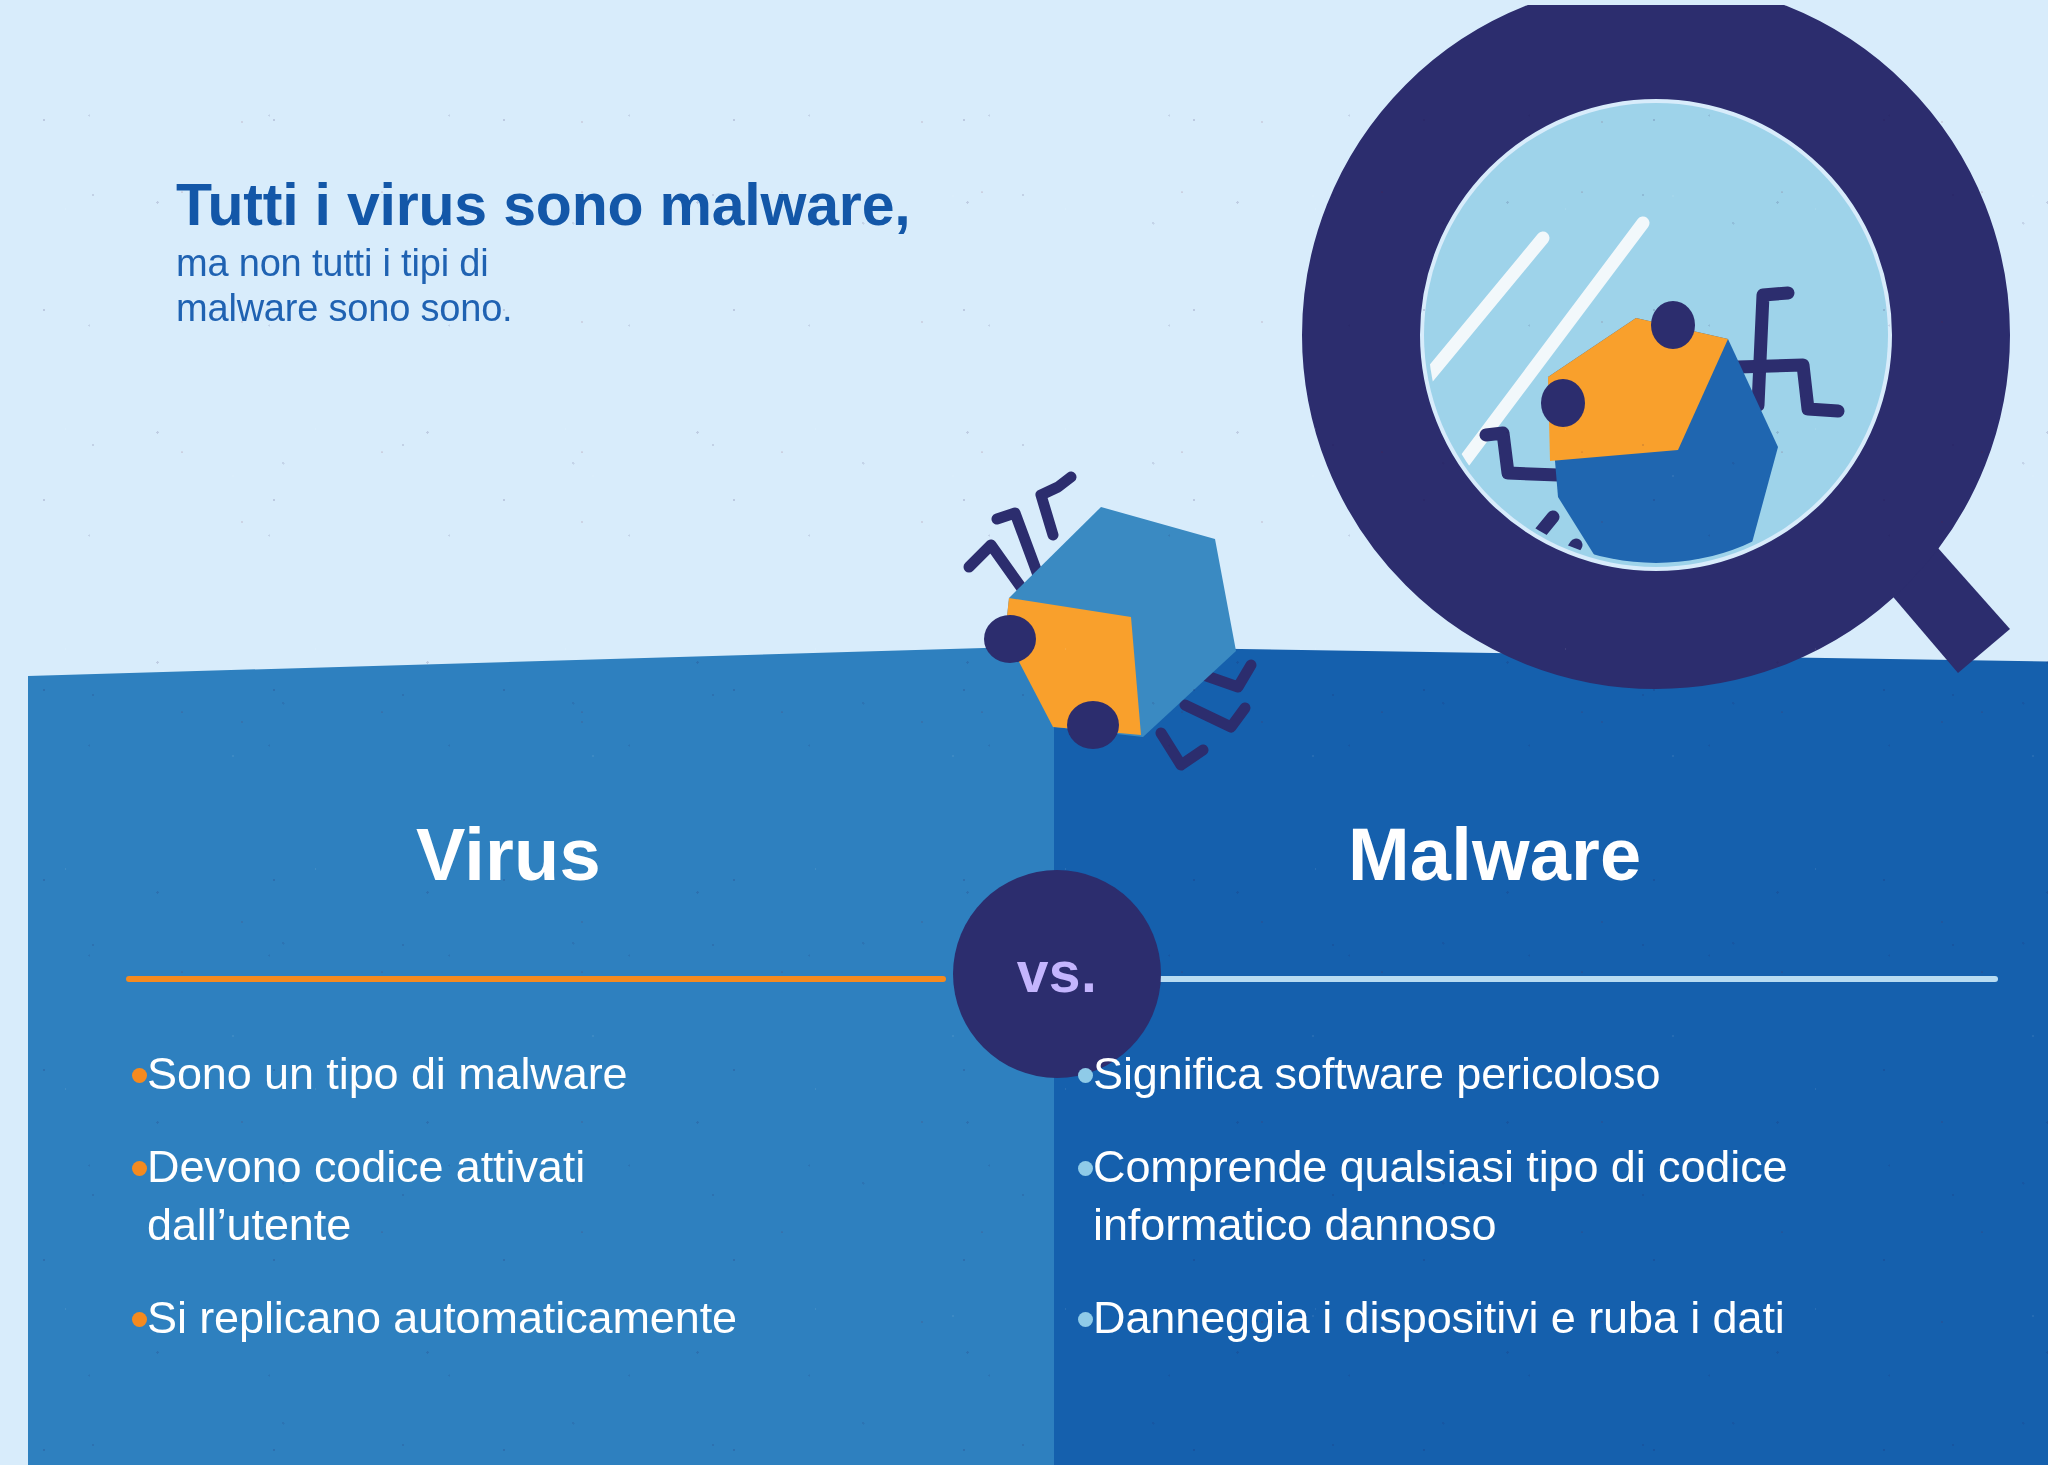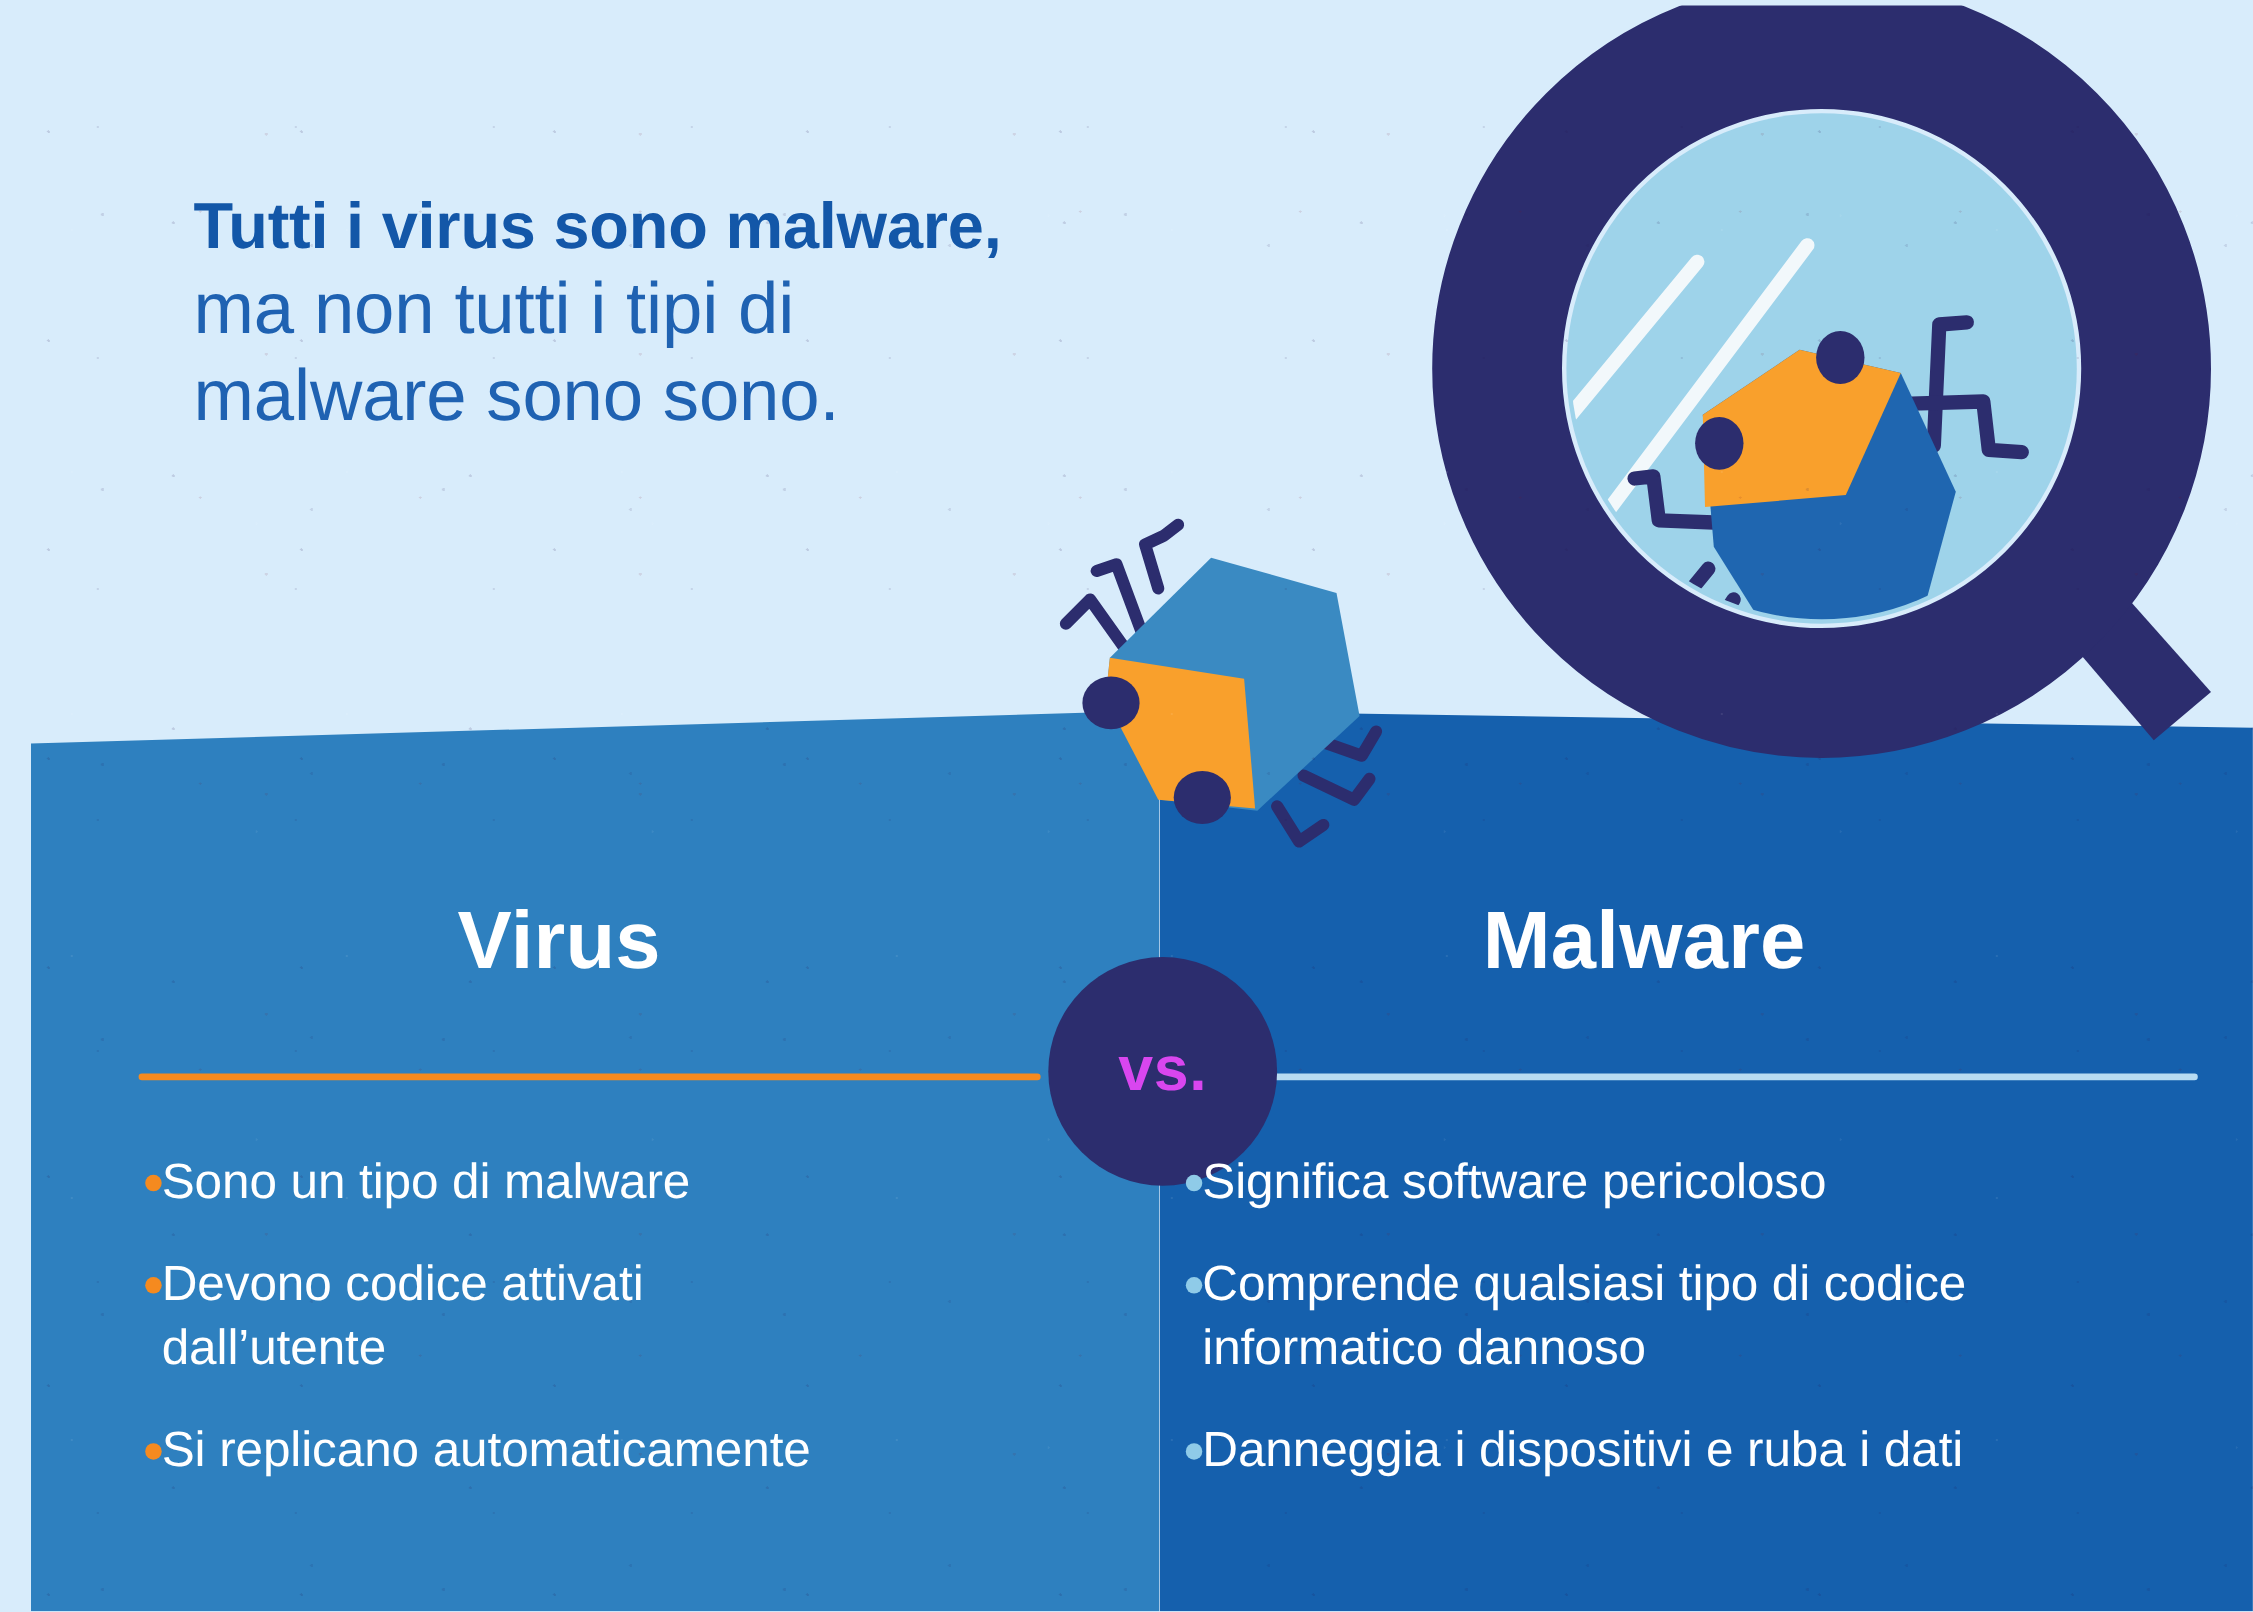--- a/index.html
+++ b/index.html
@@ -49,42 +49,42 @@
 
   
   .headline {
     position:absolute; left:148px; top:170px; width:960px;
     line-height:1.20;
     letter-spacing:-.2px;
     color:#1357a8;
   }
   .headline .l1 { display:block; font-size:59px; font-weight:700; color:#1357a8; }
   .headline .l2,
-  .headline .l3 { display:block; font-size:66px; font-weight:400; color:#1f62b2; }
+  .headline .l3 { display:block; font-size:38px; font-weight:400; color:#1f62b2; }
 
   
   .col-title {
     position:absolute; color:#ffffff; font-weight:700; font-size:74px; letter-spacing:.2px;
   }
   .col-title.left  { left:388px;  top:812px; }
   .col-title.right { left:1320px; top:812px; }
 
   
   .rule { position:absolute; height:6px; border-radius:3px; }
   .rule.left  { left:98px;   top:976px; width:820px;  background:#f58a1f; }
   .rule.right { left:1128px; top:976px; width:842px;  background:#b8dcf2; }
 
   
   .vs-badge {
     position:absolute; left:925px; top:870px; width:208px; height:208px;
     border-radius:50%; background:#2c2d6e;
     display:flex; align-items:center; justify-content:center;
   }
   .vs-badge span {
-    color:#d946ef; font-weight:700; font-size:57px; letter-spacing:.5px;
+    color:#c4b5fd; font-weight:700; font-size:57px; letter-spacing:.5px;
     transform:translateY(-2px);
   }
 
   
   .bullets { position:absolute; }
   .bullets.left  { left:104px;  top:1045px; width:880px; }
   .bullets.right { left:1050px; top:1045px; width:960px; }
 
   .bullet {
     display:flex; align-items:flex-start; 

